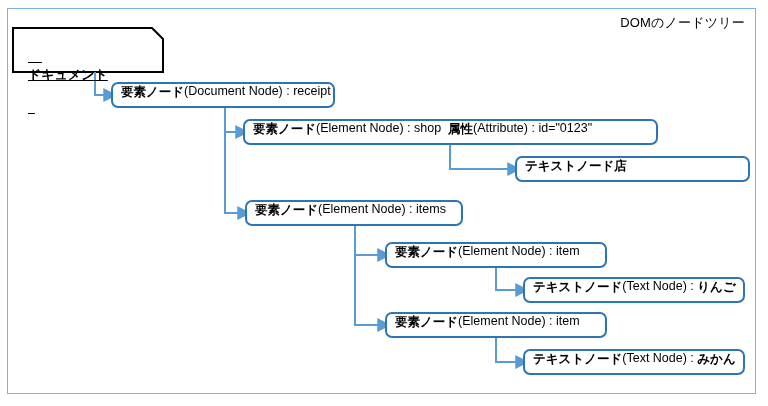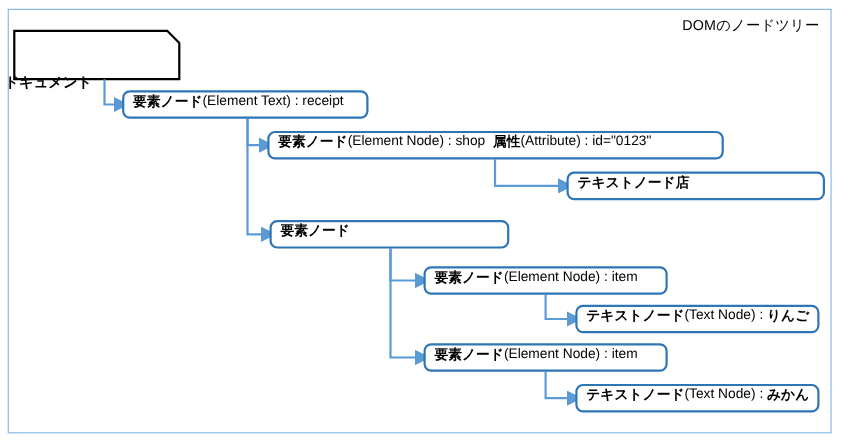--- a/index.html
+++ b/index.html
@@ -11,21 +11,21 @@
   .frame{
     position:absolute;left:7px;top:8px;width:749px;height:386px;
     border:1.5px solid #7EB2E0;box-sizing:border-box;background:transparent;
   }
   .diagram-title{
     position:absolute;top:14px;right:23px;font-size:13px;color:#000;
     letter-spacing:0.2px;white-space:pre;
   }
   svg.wires{position:absolute;left:0;top:0;width:768px;height:406px;pointer-events:none;}
   .doc-text{
-    position:absolute;left:4px;top:32px;font-size:12.5px;line-height:17px;white-space:pre;
+    position:absolute;left:28px;top:32px;font-size:12.5px;line-height:17px;white-space:pre;text-decoration:underline;
   }
   .doc-text .l1{font-weight:700;font-size:13px;}
   .node{
     position:absolute;box-sizing:border-box;height:26px;
     border:2px solid #2E75B6;border-radius:7px;background:#fff;
     display:flex;align-items:flex-start;padding-left:8px;
     font-size:12.5px;white-space:pre;overflow:hidden;
   }
   .seg-jp{font-weight:700;}
   .seg-en{font-weight:400;}
@@ -58,33 +58,33 @@
       <path d="M496,268 L496,290 L517,290" marker-end="url(#arw)"></path>
       <path d="M496,338 L496,362 L517,362" marker-end="url(#arw)"></path>
     </g>
   </svg>
 
   <div class="doc-text">
     <div class="l1">ドキュメント</div>
   </div>
 
   <div class="node" style="left:111px;top:82px;width:224px;">
-    <span class="seg-jp">要素ノード</span><span class="seg-en">(Element Text) : receipt</span>
+    <span class="seg-jp">要素ノード</span><span class="seg-en">(Document Node) : receipt</span>
   </div>
 
   <div class="node" style="left:243px;top:119px;width:415px;">
     <span class="seg-jp">要素ノード</span><span class="seg-en">(Element Node) : shop  </span><span class="seg-jp">属性</span><span class="seg-en">(Attribute) : id="0123"</span>
   </div>
 
   <div class="node" style="left:515px;top:156px;width:235px;">
     <span class="seg-jp">テキストノード</span><span class="seg-jp">店</span>
   </div>
 
   <div class="node" style="left:245px;top:200px;width:218px;">
-    <span class="seg-jp">要素ノード</span>
+    <span class="seg-jp">要素ノード</span><span class="seg-en">(Element Node) : items</span>
   </div>
 
   <div class="node" style="left:385px;top:242px;width:222px;">
     <span class="seg-jp">要素ノード</span><span class="seg-en">(Element Node) : item</span>
   </div>
 
   <div class="node" style="left:523px;top:277px;width:222px;">
     <span class="seg-jp">テキストノード</span><span class="seg-en">(Text Node) : </span><span class="seg-jp">りんご</span>
   </div>
 

